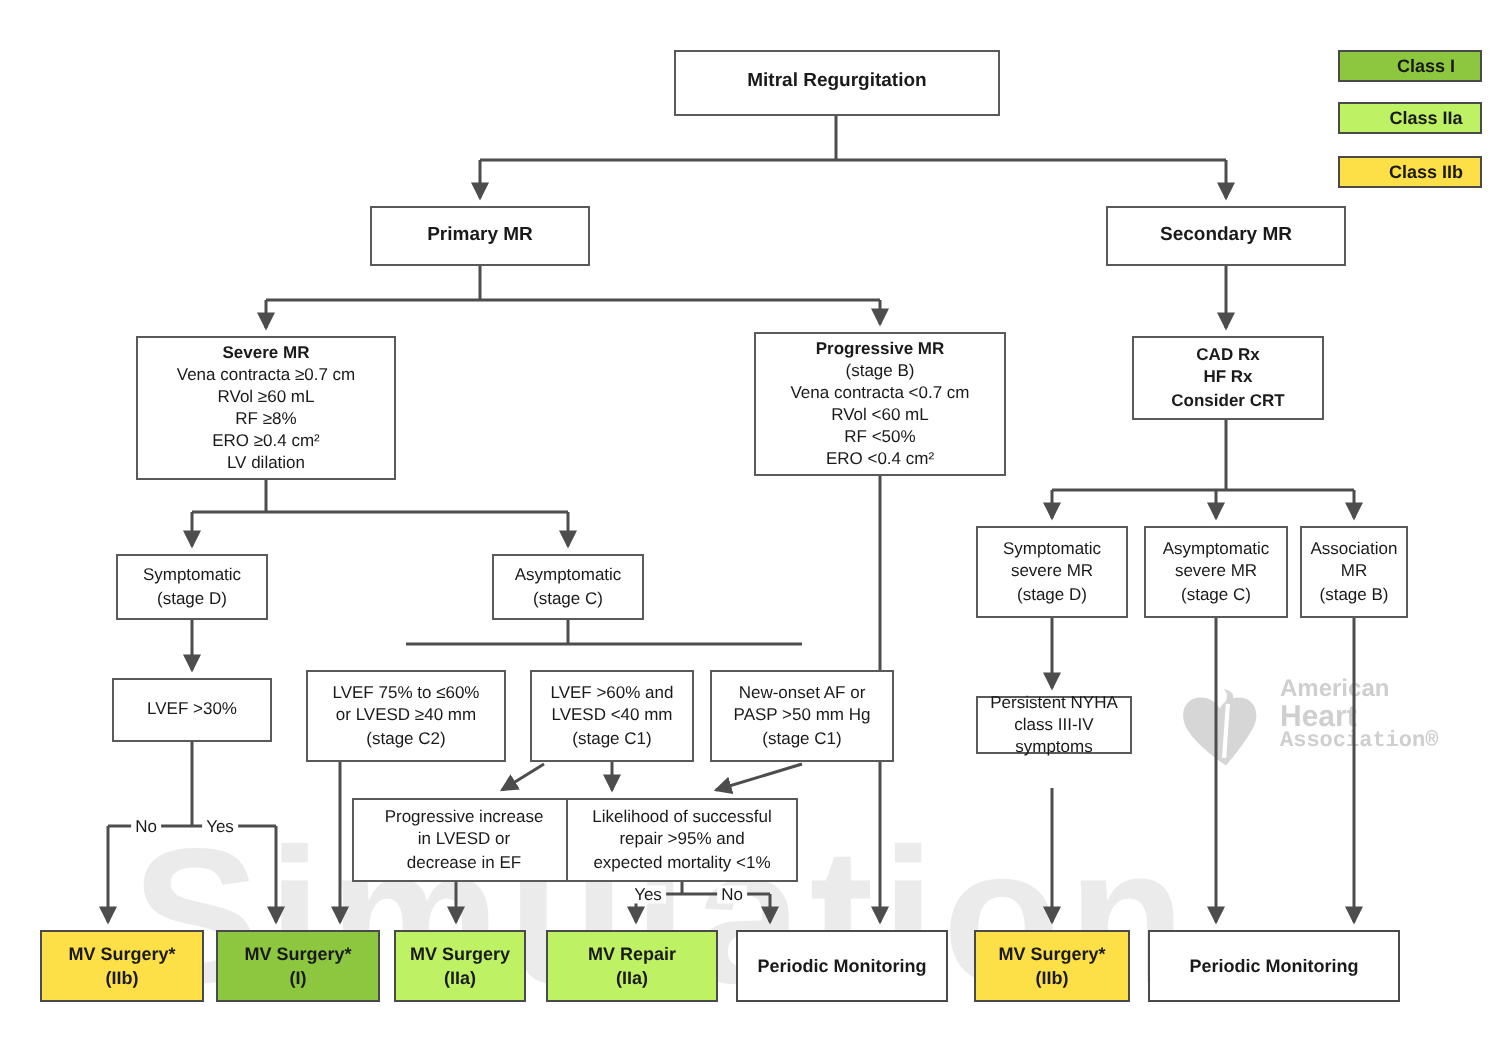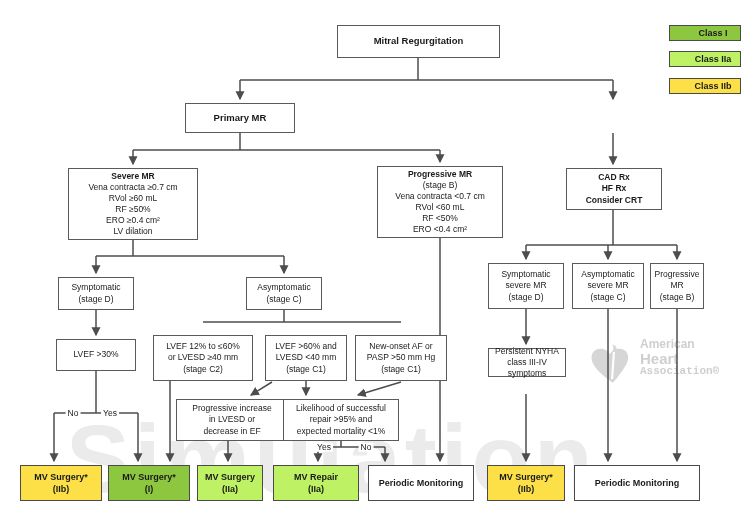--- a/index.html
+++ b/index.html
@@ -111,26 +111,29 @@
     </div>
 
   <div class="node big" style="left:185px;top:103px;width:110px;height:30px">
     <div>Primary MR</div>
   </div>
 
   <div class="node big" style="left:337px;top:25px;width:163px;height:33px">
     <div>Mitral Regurgitation</div>
   </div>
 
+  <div class="node big" style="left:553px;top:103px;width:120px;height:30px">
+    <div>Secondary MR</div>
+  </div>
 
   <div class="node" style="left:68px;top:168px;width:130px;height:72px">
     <div class="t">Severe MR</div>
     <div>Vena contracta ≥0.7 cm</div>
     <div>RVol ≥60 mL</div>
-    <div>RF ≥50%</div>
+    <div>RF ≥8%</div>
     <div>ERO ≥0.4 cm²</div>
     <div>LV dilation</div>
   </div>
 
   <div class="node" style="left:377px;top:166px;width:126px;height:72px">
     <div class="t">Progressive MR</div>
     <div>(stage B)</div>
     <div>Vena contracta &lt;0.7 cm</div>
     <div>RVol &lt;60 mL</div>
     <div>RF &lt;50%</div>
@@ -151,21 +154,21 @@
   <div class="node" style="left:246px;top:277px;width:76px;height:33px">
     <div>Asymptomatic</div>
     <div>(stage C)</div>
   </div>
 
   <div class="node" style="left:56px;top:339px;width:80px;height:32px">
     <div>LVEF &gt;30%</div>
   </div>
 
   <div class="node" style="left:153px;top:335px;width:100px;height:46px">
-    <div>LVEF 12% to ≤60%</div>
+    <div>LVEF 75% to ≤60%</div>
     <div>or LVESD ≥40 mm</div>
     <div>(stage C2)</div>
   </div>
 
   <div class="node" style="left:265px;top:335px;width:82px;height:46px">
     <div>LVEF &gt;60% and</div>
     <div>LVESD &lt;40 mm</div>
     <div>(stage C1)</div>
   </div>
 
@@ -193,21 +196,21 @@
     <div>(stage D)</div>
   </div>
 
   <div class="node" style="left:572px;top:263px;width:72px;height:46px">
     <div>Asymptomatic</div>
     <div>severe MR</div>
     <div>(stage C)</div>
   </div>
 
   <div class="node" style="left:650px;top:263px;width:54px;height:46px">
-    <div>Progressive</div>
+    <div>Association</div>
     <div>MR</div>
     <div>(stage B)</div>
   </div>
 
   <div class="node" style="left:488px;top:348px;width:78px;height:29px">
     <div>Persistent NYHA</div>
     <div>class III-IV</div>
     <div>symptoms</div>
   </div>
 

